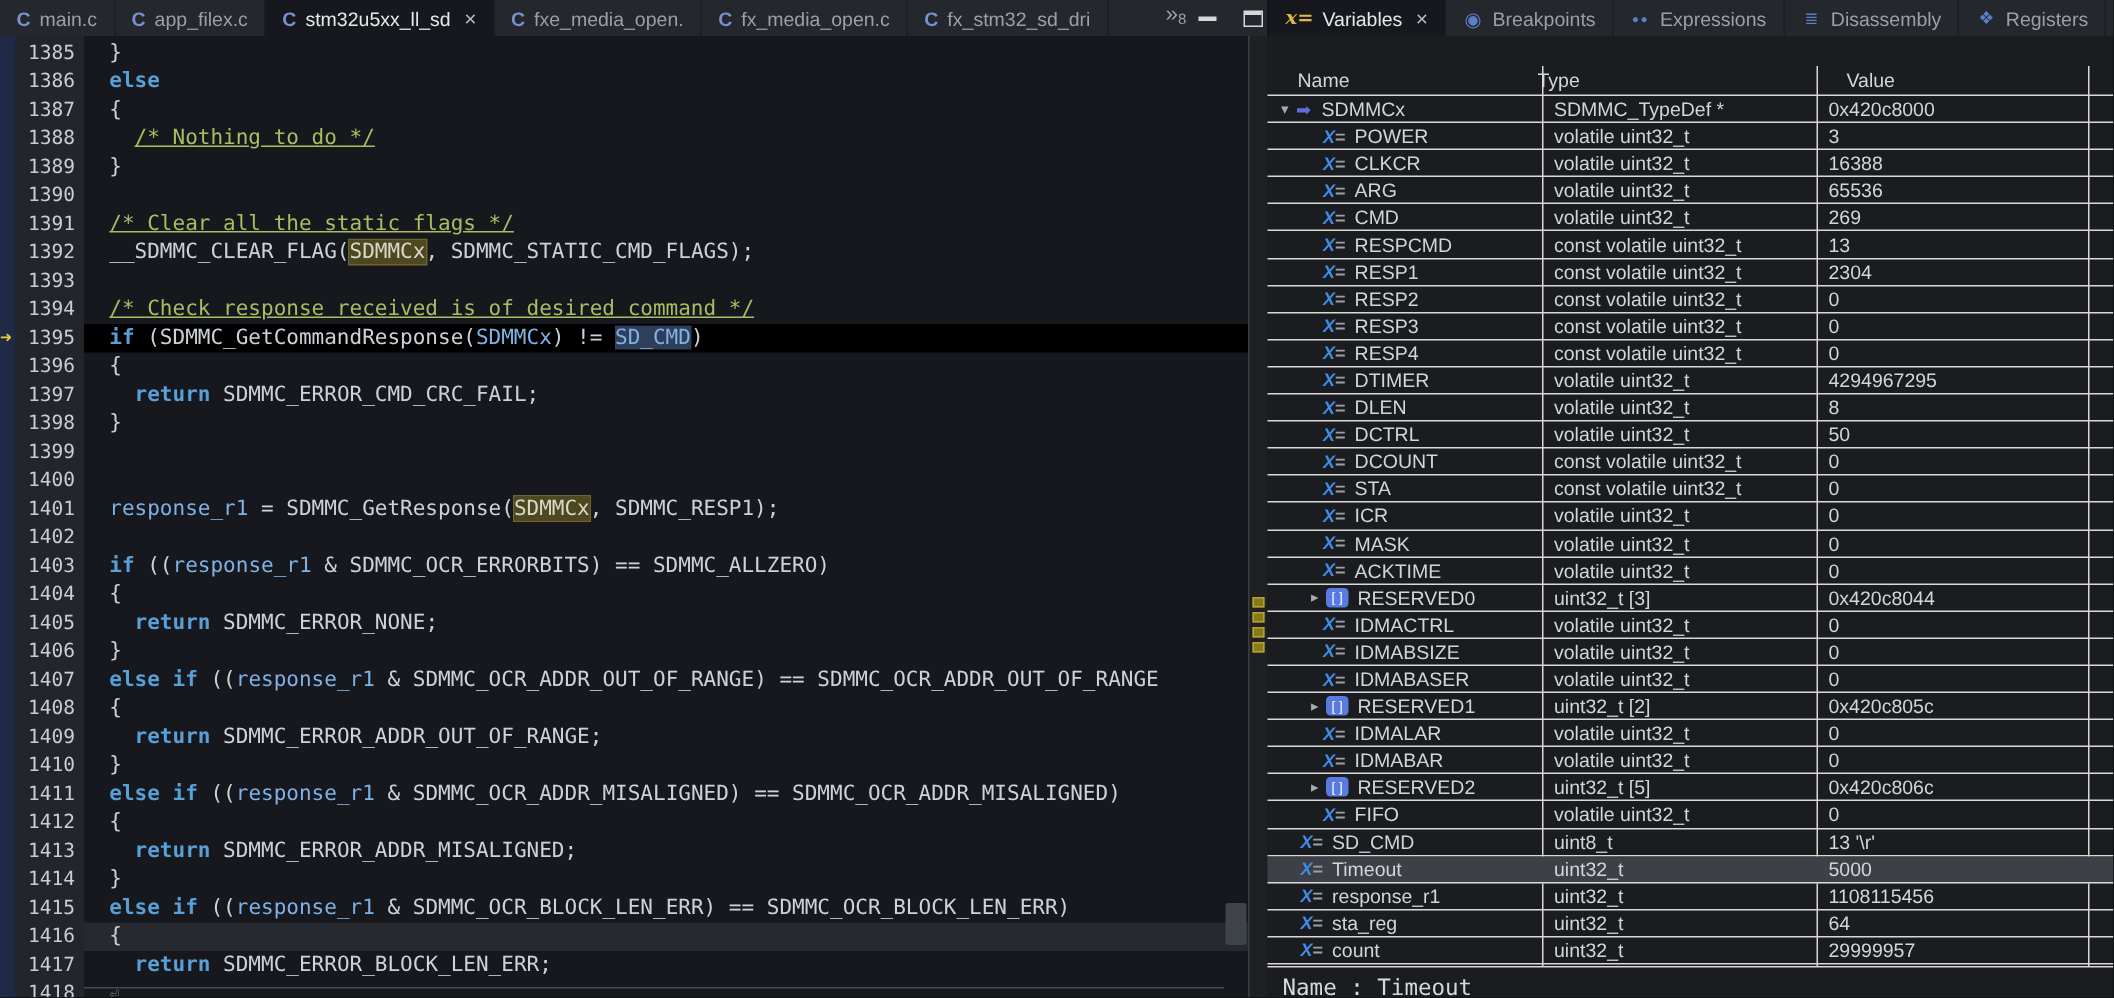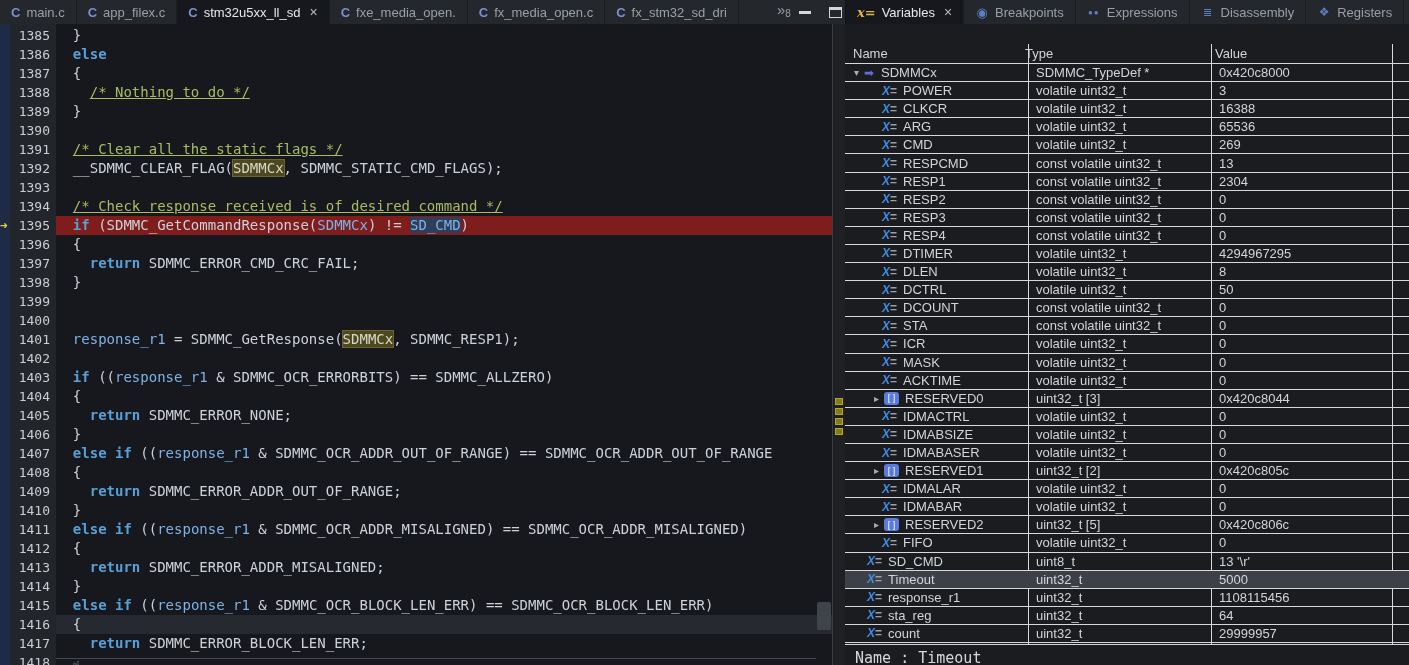--- a/index.html
+++ b/index.html
@@ -31,41 +31,41 @@
 
   
   .editor{position:absolute;left:0;top:24px;width:845px;height:641px;background:#16181d;overflow:hidden;}
   .strip-marker{position:absolute;left:0;top:0;bottom:0;width:10px;background:#1e2a46;}
   .strip-gutter{position:absolute;left:10px;top:0;bottom:0;width:46px;background:#222529;}
   .codelines{position:absolute;left:0;top:2px;width:832px;}
   .cl{display:flex;height:19px;line-height:19px;font-family:"DejaVu Sans Mono",monospace;font-size:14px;white-space:pre;}
   .cl-marker{width:10px;flex:none;position:relative;}
   .cl-num{width:40px;flex:none;text-align:right;padding-right:6px;color:#c9ced4;font-size:13px;font-family:"DejaVu Sans Mono",monospace;}
   .cl-text{flex:1;overflow:hidden;color:#cdd2d8;}
-  .cl.hl-exec .cl-text{background:#7f1d1d;}
+  .cl.hl-exec .cl-text{background:#000000;}
   .cl.hl-cursor .cl-text{background:#26292f;}
   .ip{position:absolute;left:0;top:0;color:var(--exec-arrow);font-size:13px;line-height:19px;}
   .tk-k{color:var(--accent-keyword);font-weight:bold;}
   .tk-c{color:var(--comment);text-decoration:underline;}
   .tk-v{color:var(--variable);}
   .tk-o{background:var(--occurrence-bg);outline:1px solid #6d6530;color:#d6d9c8;}
   .tk-vs{color:var(--variable);background:#2f3e59;}
   .tk-m{color:#6a6f76;font-size:11px;}
   .hbar{position:absolute;left:56px;width:760px;top:634px;height:1px;background:#44484f;}
   .vthumb{position:absolute;left:817px;top:578px;width:14px;height:28px;background:#3f434a;border-radius:2px;}
   .ruler{position:absolute;left:832px;top:0;bottom:0;width:13px;background:#1e2024;border-left:1px solid #3a3e44;}
   .rmark{position:absolute;left:2px;width:8px;height:7px;background:#857a1e;border:1px solid #b3a52a;box-sizing:border-box;}
 
   
   .varpanel{position:absolute;left:845px;top:24px;width:564px;height:641px;background:#1a1c20;
             --grid:#d9d9d9;}
   .vhead{position:absolute;top:20px;left:0;right:0;height:19px;border-bottom:1px solid var(--grid);}
   .hc{position:absolute;top:0;height:100%;display:flex;align-items:center;padding-left:8px;
       font-size:13px;color:#d2d5d9;box-sizing:border-box;}
-  .hc-name{left:0;width:183px;}.hc-type{left:172px;width:183px;}.hc-val{left:350px;width:181px;padding-left:20px;}
+  .hc-name{left:12px;width:183px;}.hc-type{left:172px;width:183px;}.hc-val{left:366px;width:181px;padding-left:20px;}
   .vline{position:absolute;top:20px;height:600px;width:1px;background:var(--grid);}
   .vrows{position:absolute;top:40px;left:0;right:0;}
   .vr{position:relative;height:18.1px;border-bottom:1px solid var(--grid);box-sizing:border-box;}
   .vr.sel{background:var(--selection-row);}
   .vc{position:absolute;top:0;height:100%;display:flex;align-items:center;overflow:hidden;
       font-size:13px;color:#d2d5d9;white-space:nowrap;box-sizing:border-box;}
   .cn{left:0;width:183px;}
   .ct{left:183px;width:183px;padding-left:8px;}
   .cv{left:366px;width:181px;padding-left:8px;text-align:right;}
   .cn.ind-ptr{padding-left:4px;}

